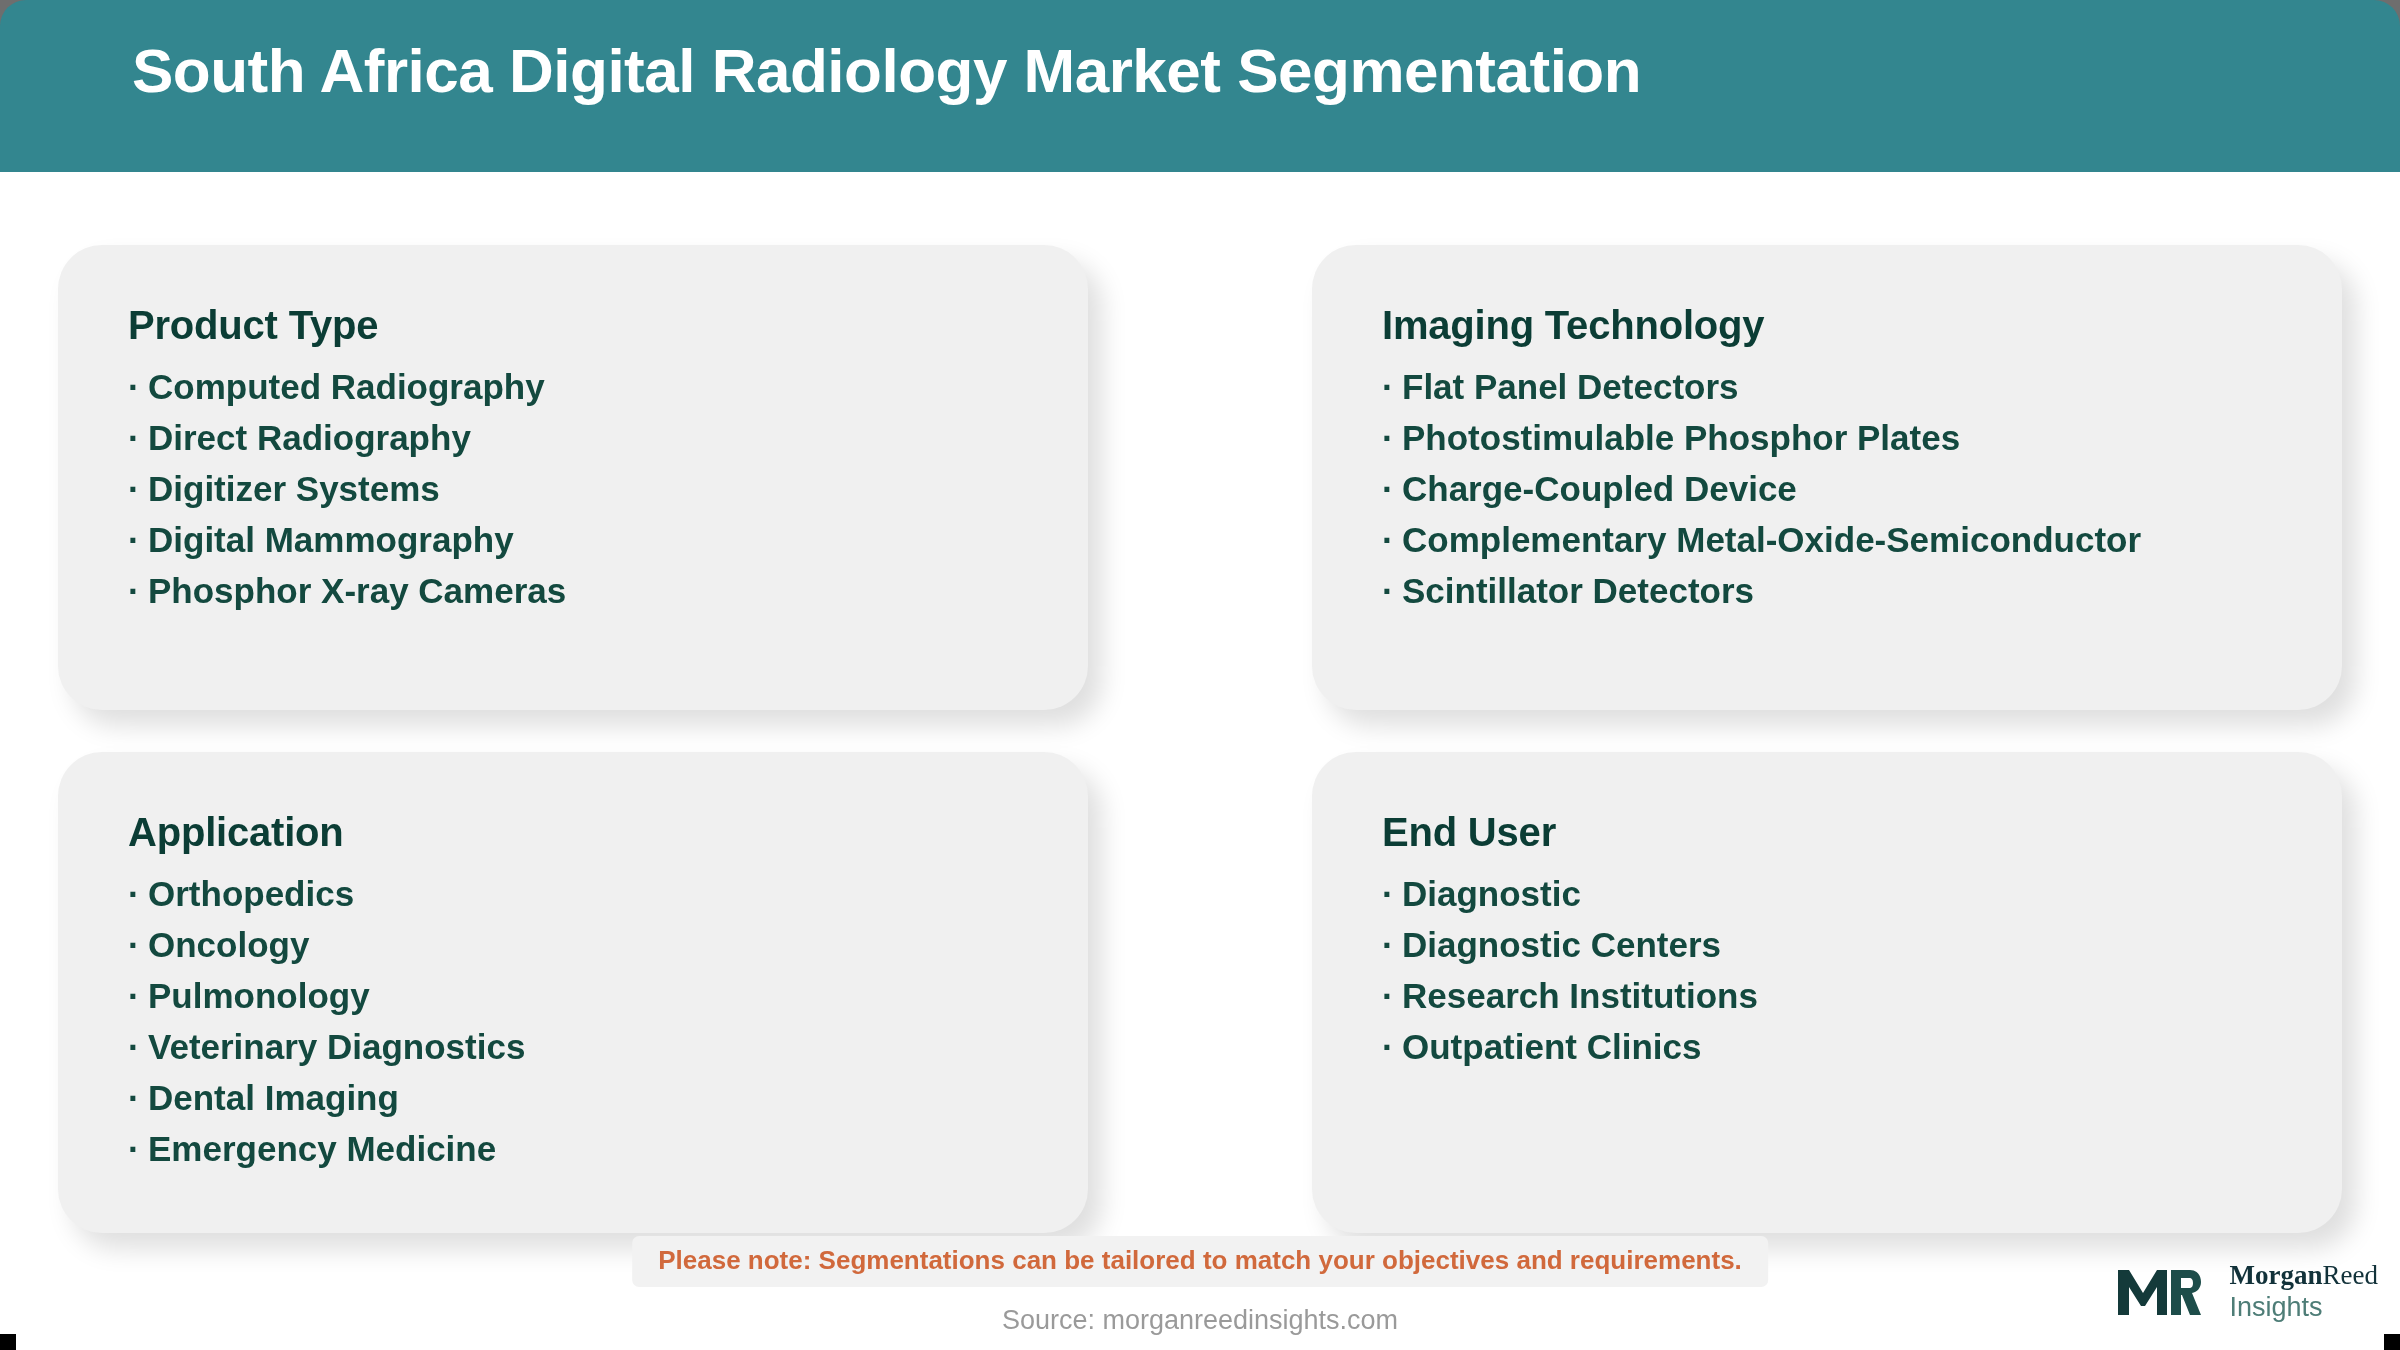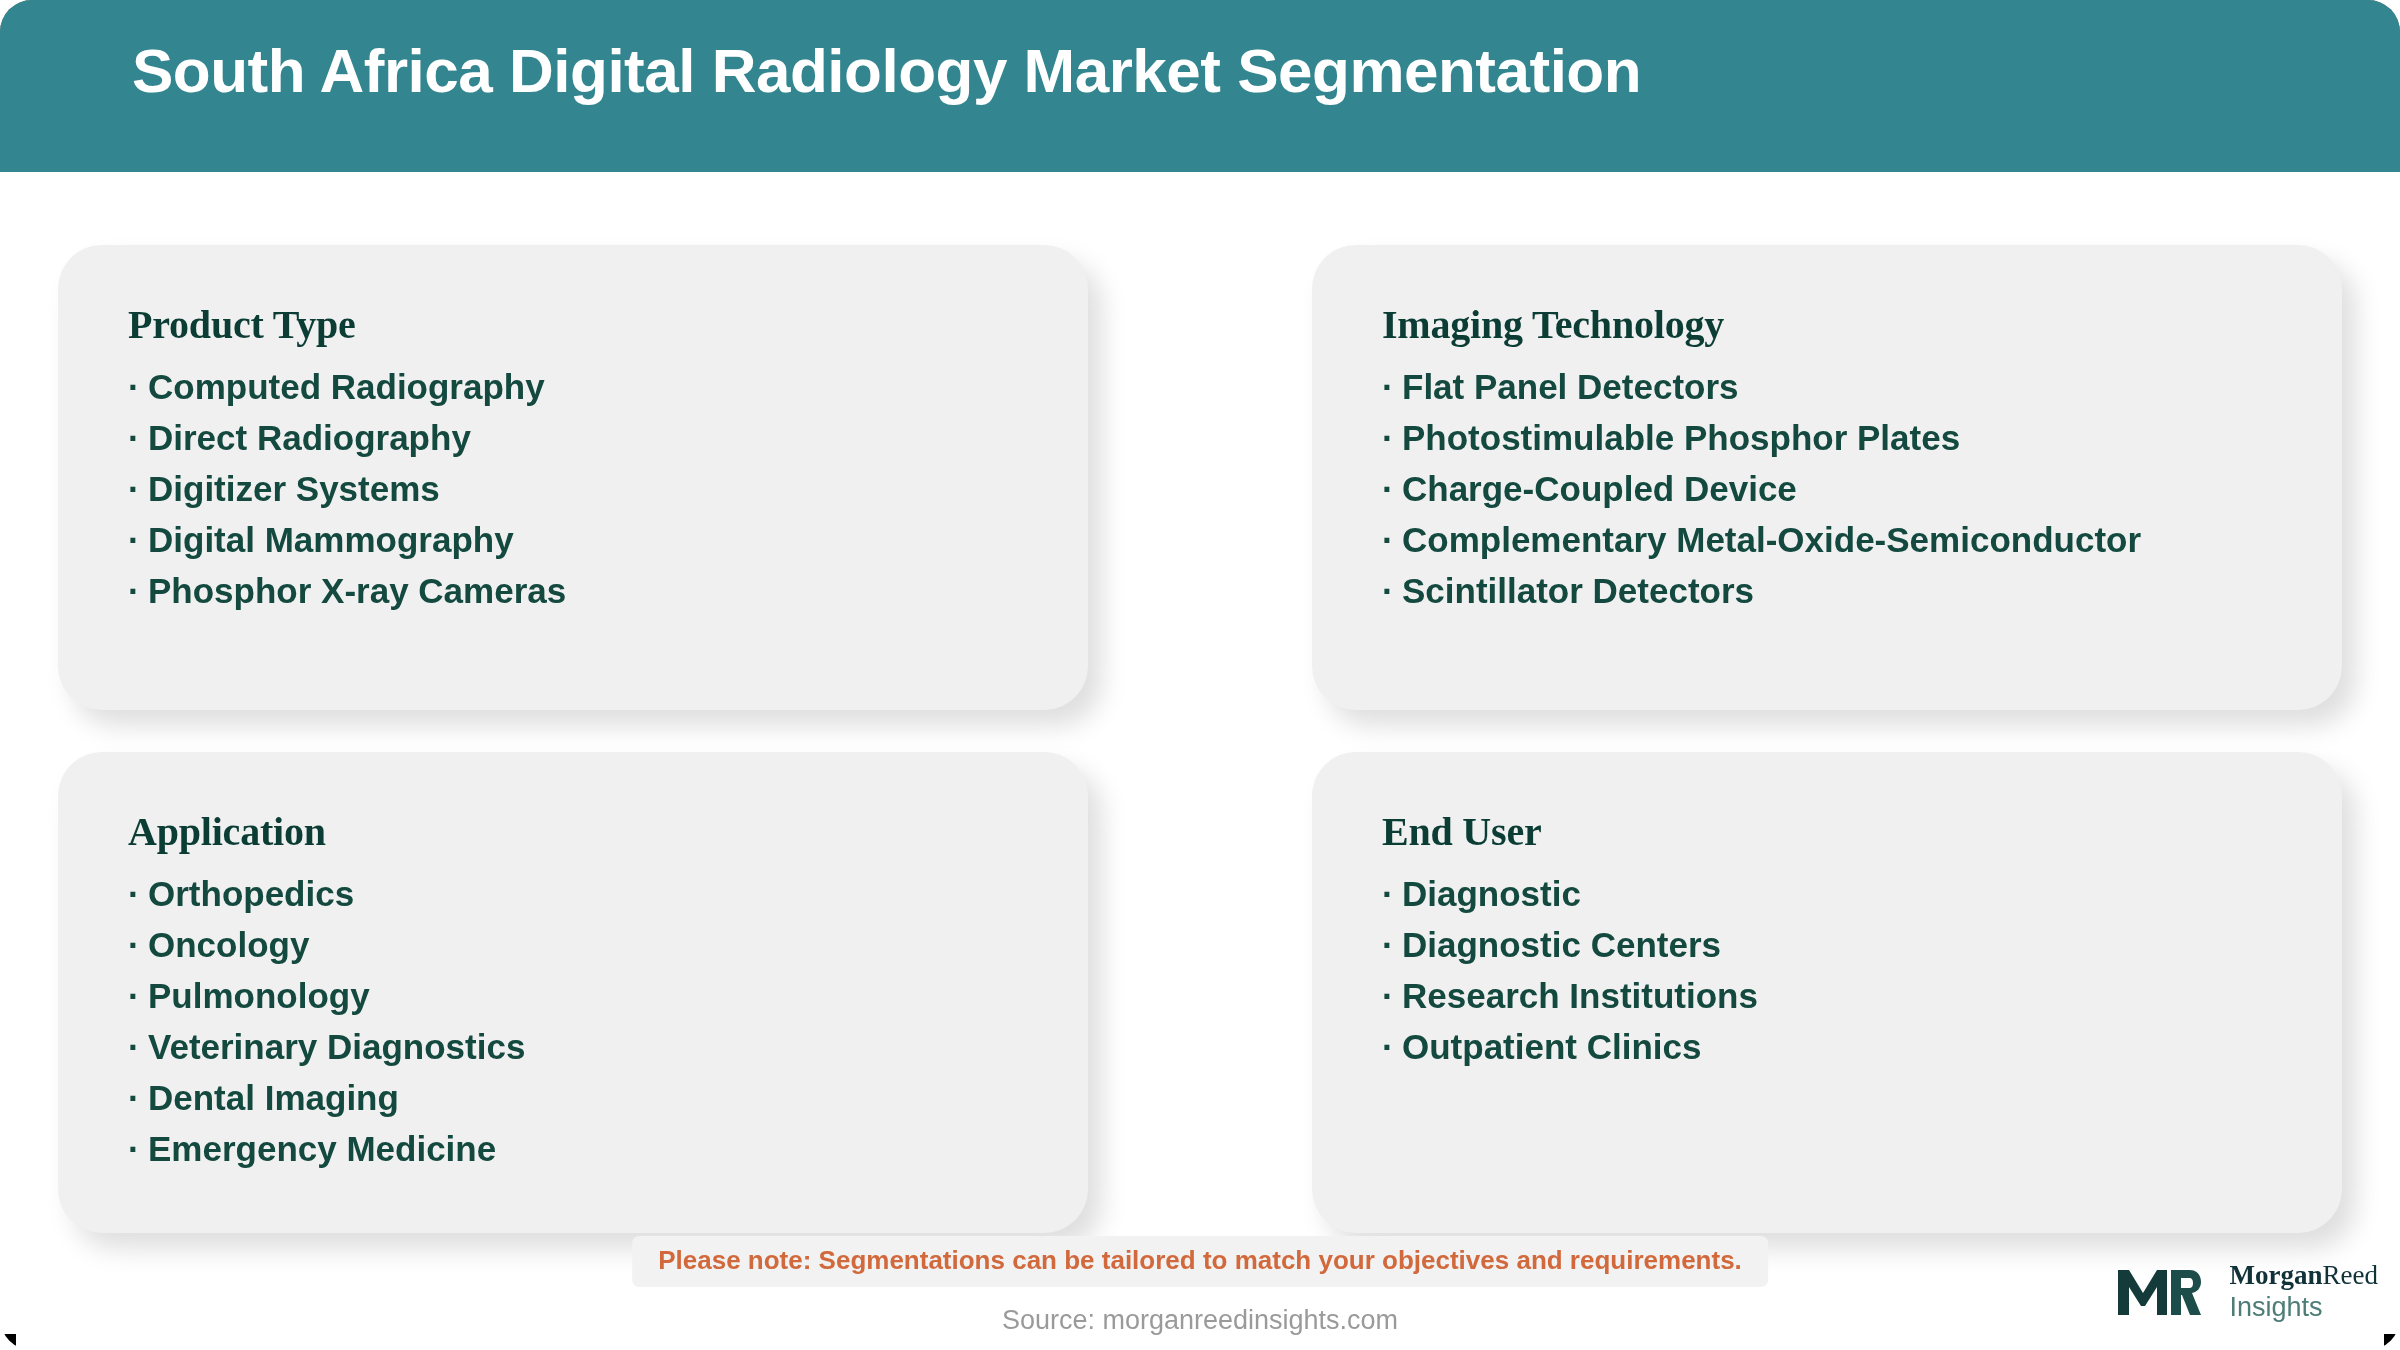--- a/index.html
+++ b/index.html
@@ -9,21 +9,20 @@
     background: #ffffff;
   }
 
   #page {
     position: relative;
     width: 2400px;
     height: 1350px;
     background: #ffffff;
     overflow: hidden;
     font-family: "Liberation Sans", "DejaVu Sans", sans-serif;
-    border-radius: 32px;
   }
 
   
   .header-bar {
     position: absolute;
     left: 0;
     top: 0;
     width: 2400px;
     height: 172px;
     background: #33868f;
@@ -82,21 +81,20 @@
   .card.tall-a { min-height: 465px; }
   .card.tall-b { min-height: 450px; }
 
   .card-title {
     font-size: 40px;
     font-weight: 700;
     color: #0b3d35;
     margin: 0 0 14px 0;
     letter-spacing: -0.2px;
     line-height: 1.1;
-    font-family: Liberation Serif, serif;
   }
 
   .card-list {
     list-style: none;
     margin: 0;
     padding: 0;
     font-weight: bold;
   }
   .card-list li {
     font-size: 35px;

